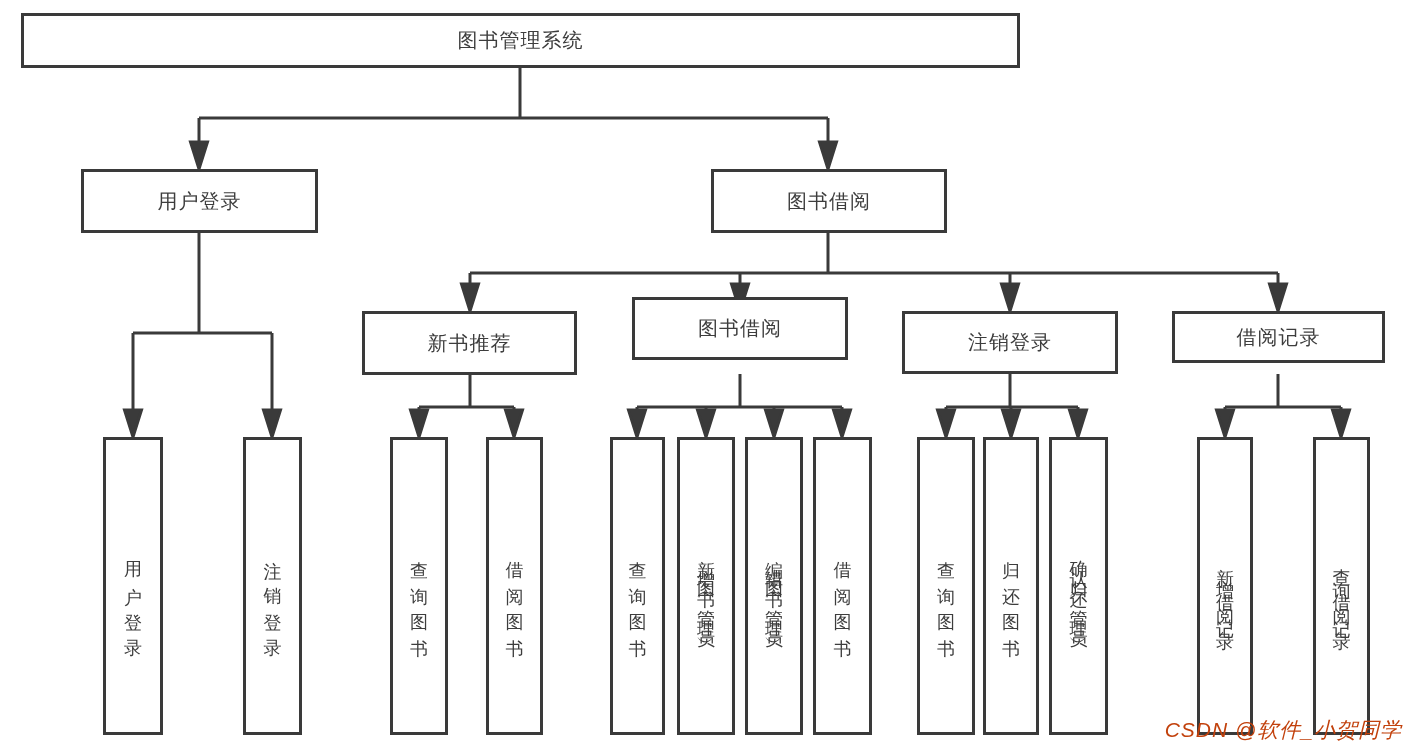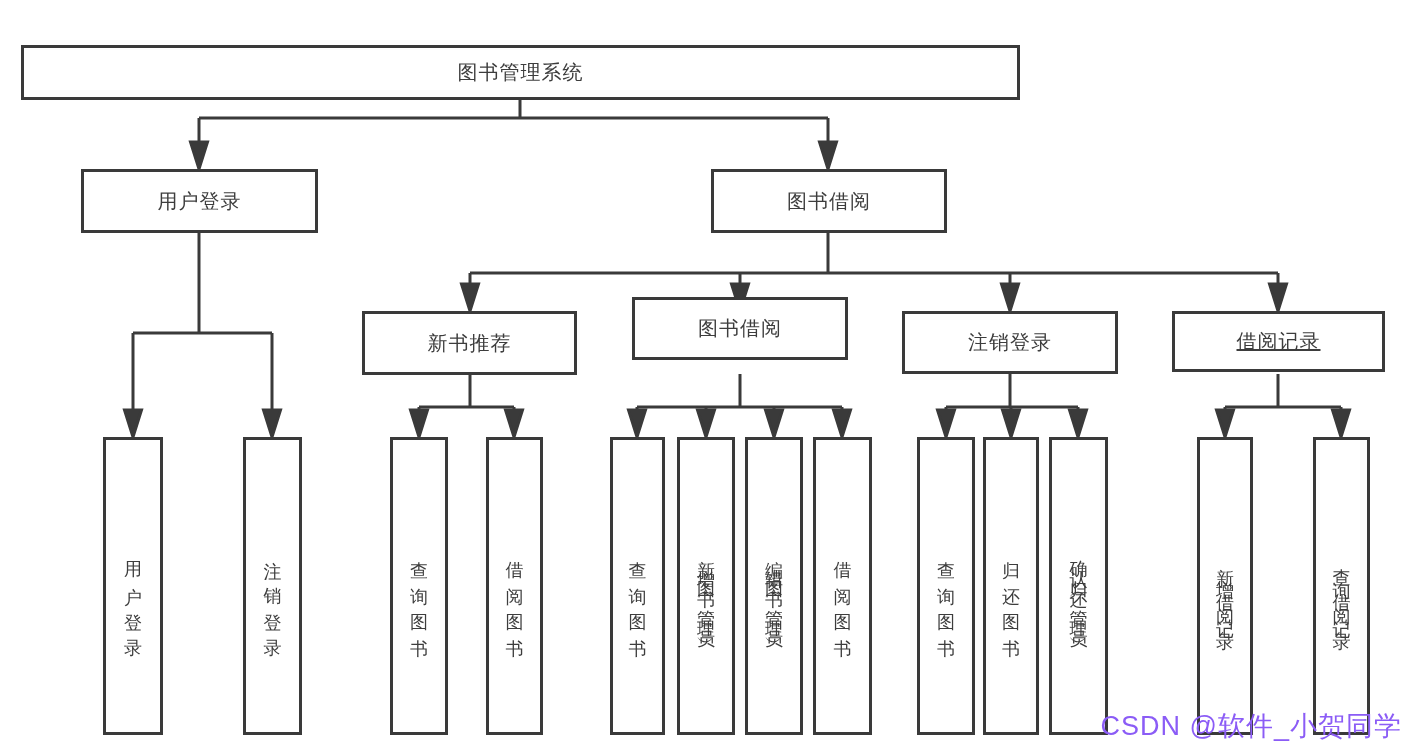--- a/index.html
+++ b/index.html
@@ -40,25 +40,26 @@
     line-height: 1;
     white-space: nowrap;
   }
   .sp4 span { letter-spacing: 26px; padding-top: 26px; }
   .sp6 span { letter-spacing: 13px; padding-top: 13px; }
   .sp9 span { letter-spacing: 10px; padding-top: 10px; }
   .watermark {
     position: absolute;
     right: 3px;
     bottom: 3px;
-    font-size: 27px;
-    color: #8b5cf6;
+    font-size: 21px;
+    color: #c2410c;
     letter-spacing: 1px;
     z-index: 5;
     white-space: nowrap;
+    font-style: italic;
   }
 </style>
 </head>
 <body>
 
 <div class="canvas">
 
   <svg class="connectors" viewBox="0 0 1405 747" fill="none" xmlns="http://www.w3.org/2000/svg">
     <g stroke="#3a3a3a" stroke-width="3" fill="#3a3a3a">
 
@@ -105,41 +106,41 @@
 
       <g>
         <path d="M1278 374 V407 M1225 407 H1341 M1225 407 V415 M1341 407 V415" fill="none"></path>
         <polygon points="1216.5,410 1233.5,410 1225,437"></polygon>
         <polygon points="1332.5,410 1349.5,410 1341,437"></polygon>
       </g>
 
     </g>
   </svg>
 
-  <div class="box h" style="left:21px; top:13px; width:999px; height:55px;margin-top:32px;">
+  <div class="box h" style="left:21px; top:13px; width:999px; height:55px;">
     <span>图书管理系统</span>
   </div>
 
   <div class="box h" style="left:81px; top:169px; width:237px; height:64px;">
     <span>用户登录</span>
   </div>
   <div class="box h" style="left:711px; top:169px; width:236px; height:64px;">
     <span>图书借阅</span>
   </div>
 
   <div class="box h" style="left:362px; top:311px; width:215px; height:64px;">
     <span>新书推荐</span>
   </div>
   <div class="box h" style="left:632px; top:297px; width:216px; height:63px;">
     <span>图书借阅</span>
   </div>
   <div class="box h" style="left:902px; top:311px; width:216px; height:63px;">
     <span>注销登录</span>
   </div>
-  <div class="box h" style="left:1172px; top:311px; width:213px; height:61px;text-decoration:underline;">
+  <div class="box h" style="left:1172px; top:311px; width:213px; height:52px;">
     <span>借阅记录</span>
   </div>
 
   <div class="box v sp4" style="left:103px; top:437px; width:60px; height:298px;">
     <span>用户登录</span>
   </div>
   <div class="box v sp4" style="left:243px; top:437px; width:59px; height:298px;">
     <span>注销登录</span>
   </div>
 

